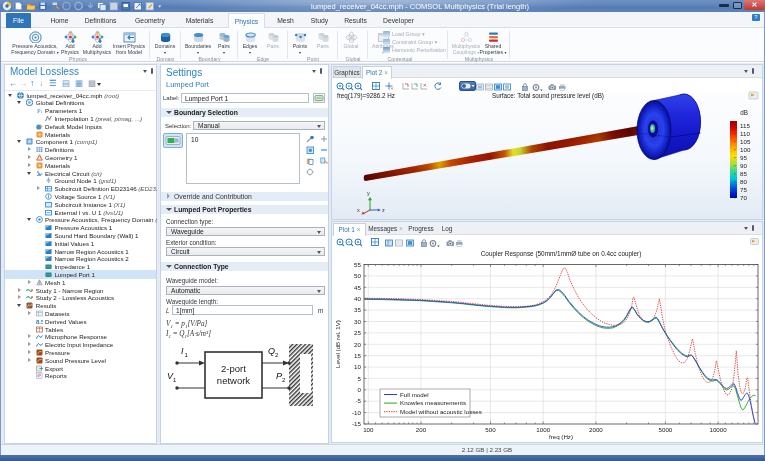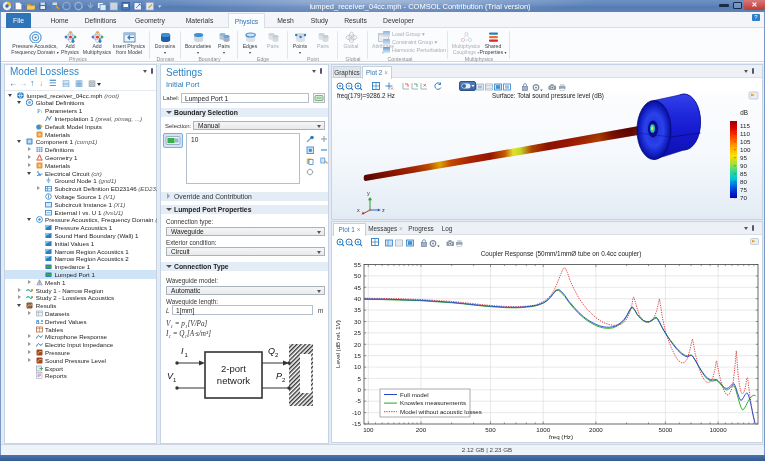--- a/index.html
+++ b/index.html
@@ -66,21 +66,21 @@
 <rect x="110" y="2.5" width="7.5" height="7.5" fill="#c8d4e2" stroke="#8fa8c8" stroke-width="0.7"></rect>
 <rect x="122" y="2.5" width="7.5" height="7.5" fill="#4d7cc0" stroke="#2d5288" stroke-width="0.7"></rect>
       <rect x="123.5" y="4" width="4.5" height="3" fill="#fff"></rect>
 <rect x="134" y="2.5" width="7.5" height="7.5" fill="#eef2f8" stroke="#3d6eb0" stroke-width="0.8"></rect>
       <path d="M136 8 l4 -4 M138.5 4 h1.7 v1.7" stroke="#3d6eb0" stroke-width="0.8" fill="none"></path>
 <rect x="146" y="2.5" width="7.5" height="7.5" fill="#dfe8f2" stroke="#8fa8c8" stroke-width="0.7"></rect>
       <path d="M148 7.5 l3.5 -3.5 l1 1 l-3.5 3.5 z" fill="#e8a020"></path>
 <path d="M158 5.5 l3.4 0 l-1.7 2.2 z" fill="#dce4f0"></path>
 </svg>
   </div>
-<div id="titletext" class="abs">lumped_receiver_04cc.mph - COMSOL Contribution (Trial version)</div>
+<div id="titletext" class="abs">lumped_receiver_04cc.mph - COMSOL Multiphysics (Trial length)</div>
 <div id="btn-min" class="abs"></div>
 <div id="btn-max" class="abs"></div>
 <div id="btn-close" class="abs">✕</div>
 <div id="tabrow" class="abs"></div>
 <div class="tab filetab" style="left:6px;width:25px">File</div>
 <div class="tab " style="left:46px;width:27px">Home</div>
 <div class="tab " style="left:80px;width:41px">Definitions</div>
 <div class="tab " style="left:128px;width:44px">Geometry</div>
 <div class="tab " style="left:179px;width:41px">Materials</div>
 <div class="tab active" style="left:228px;width:37px">Physics</div>
@@ -521,21 +521,21 @@
           <rect x="0.5" y="0.5" width="5.5" height="6" fill="#fff" stroke="#9aa8b6" stroke-width="0.6"></rect>
           <path d="M1.5 2 H5 M1.5 3.3 H5 M1.5 4.6 H3.5" stroke="#c05a9a" stroke-width="0.7"></path>
         </svg>
       </div>
       <div class="titem" style="left:44.1px;top:309.3px">Reports</div>
     </div>
   </div>
 <div class="abs" style="left:160px;top:63px;width:169px;height:442px">
     <div class="panel" style="left:0px;top:1px;width:169px;height:380px"></div>
     <div class="ptitle" style="left:6px;top:4px">Settings</div>
-    <div class="psub" style="left:6px;top:17px">Initial Port</div>
+    <div class="psub" style="left:6px;top:17px">Lumped Port</div>
     <div class="abs" style="left:152px;top:7px;border:2.5px solid transparent;border-top:3px solid #555"></div>
     <div class="abs" style="left:160px;top:5px;width:2px;height:6px;background:#557;border-radius:1px"></div>
     <div class="flabel" style="left:3px;top:32px;font-size:6px">Label:</div>
     <div class="tfield" style="left:21px;top:30px;width:128px">Lumped Port 1</div>
     <div class="abs" style="left:153px;top:30px;width:12px;height:10px;border:1px solid #b4bfcc;background:linear-gradient(#f8f9fa,#e9ebee)">
       <svg width="10" height="8" viewBox="0 0 10 8">
         <rect x="1" y="1.5" width="8" height="5" rx="1" fill="#d2e6d2" stroke="#5a9a5a" stroke-width="0.7"></rect>
         <path d="M2.5 4 H7.5" stroke="#5a9a5a" stroke-width="0.7"></path>
       </svg>
     </div>

